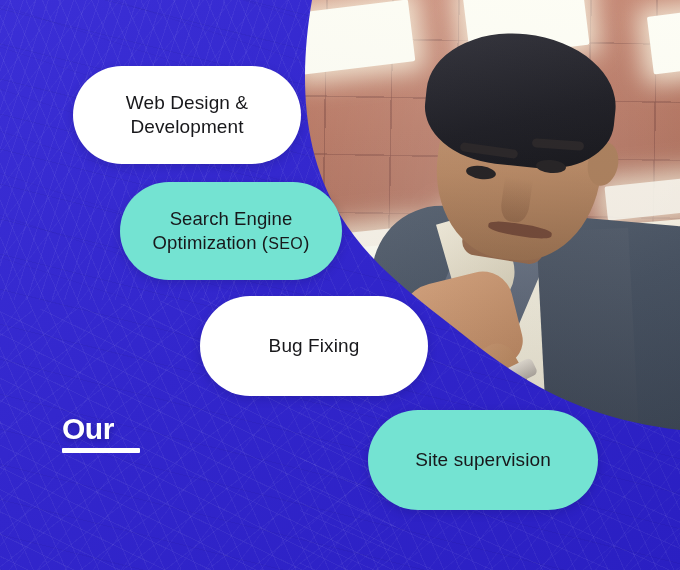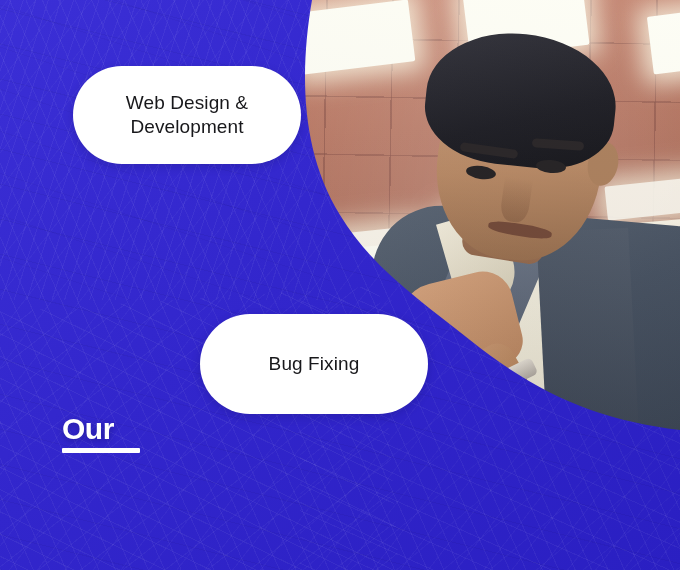--- a/index.html
+++ b/index.html
@@ -227,21 +227,21 @@
     line-height:1.28;
     letter-spacing:.1px;
     padding:0 22px;
     box-shadow:0 3px 10px rgba(10,10,60,.18);
   }
   .pill.white { background:#ffffff; }
   .pill.teal  { background:#74e3d2; }
 
   #pill-web  { left:73px;  top:66px;  width:228px; height:98px; }
   #pill-seo  { left:120px; top:182px; width:222px; height:98px; }
-  #pill-bug  { left:200px; top:314px; width:228px; height:100px; }
+  #pill-bug  { left:200px; top:296px; width:228px; height:100px; }
   #pill-site { left:368px; top:410px; width:230px; height:100px; }
 
   #pill-seo .pill-text { font-size:18.5px; }
   .seo-caps { font-size:16px; letter-spacing:.4px; }
 
   
   .heading {
     position:absolute; left:62px; top:414px;
     color:#ffffff;
     font-weight:bold;
@@ -332,25 +332,31 @@
           </div>
         </foreignObject>
       </g>
     </svg>
   </div>
 
   <div id="pill-web" class="pill white">
     <span class="pill-text">Web Design &amp; Development</span>
   </div>
 
+  <div id="pill-seo" class="pill teal">
+    <span class="pill-text"><span>Search Engine</span><br><span>Optimization (</span><span class="seo-caps">SEO</span><span>)</span></span>
+  </div>
 
   <div id="pill-bug" class="pill white">
     <span class="pill-text">Bug Fixing</span>
   </div>
 
+  <div id="pill-site" class="pill teal">
+    <span class="pill-text">Site supervision</span>
+  </div>
 
   <div class="heading">
     <span class="hl">
       <span class="word">Our</span>
       <span class="hl-rule" id="rule-our"></span>
     </span>
   </div>
 
 </div>
 

